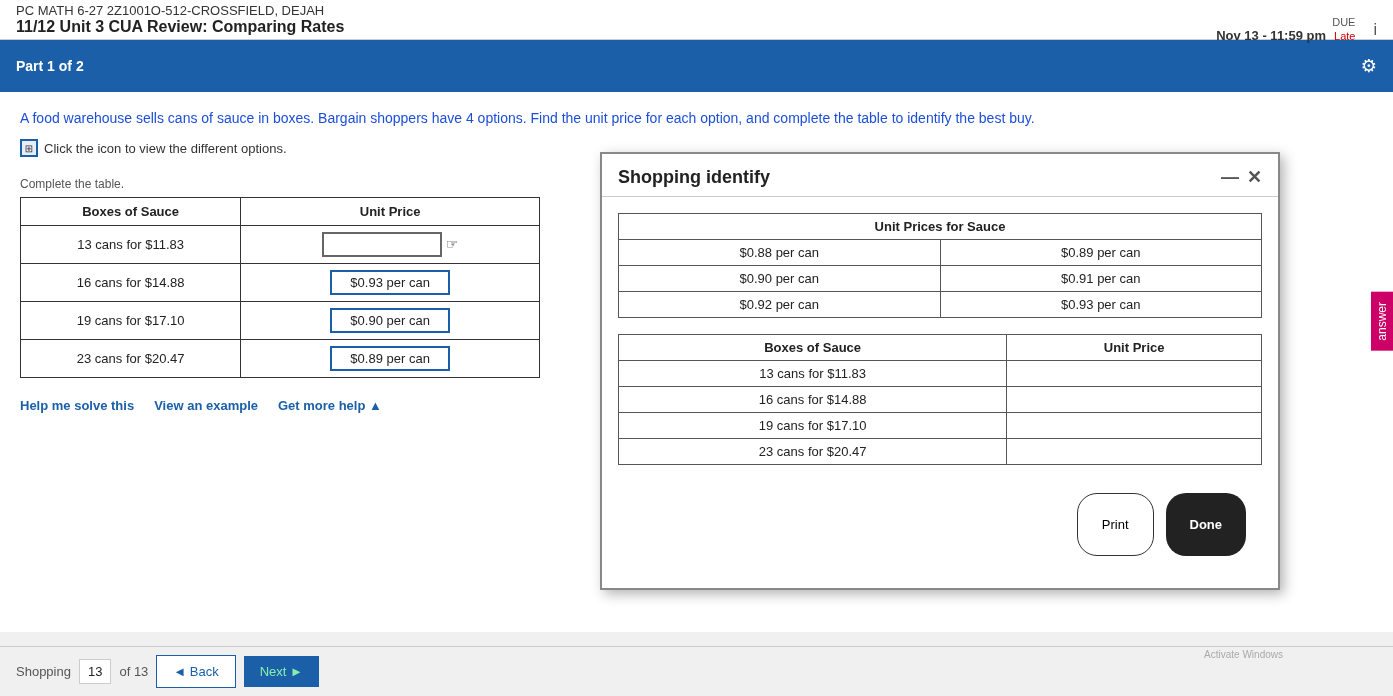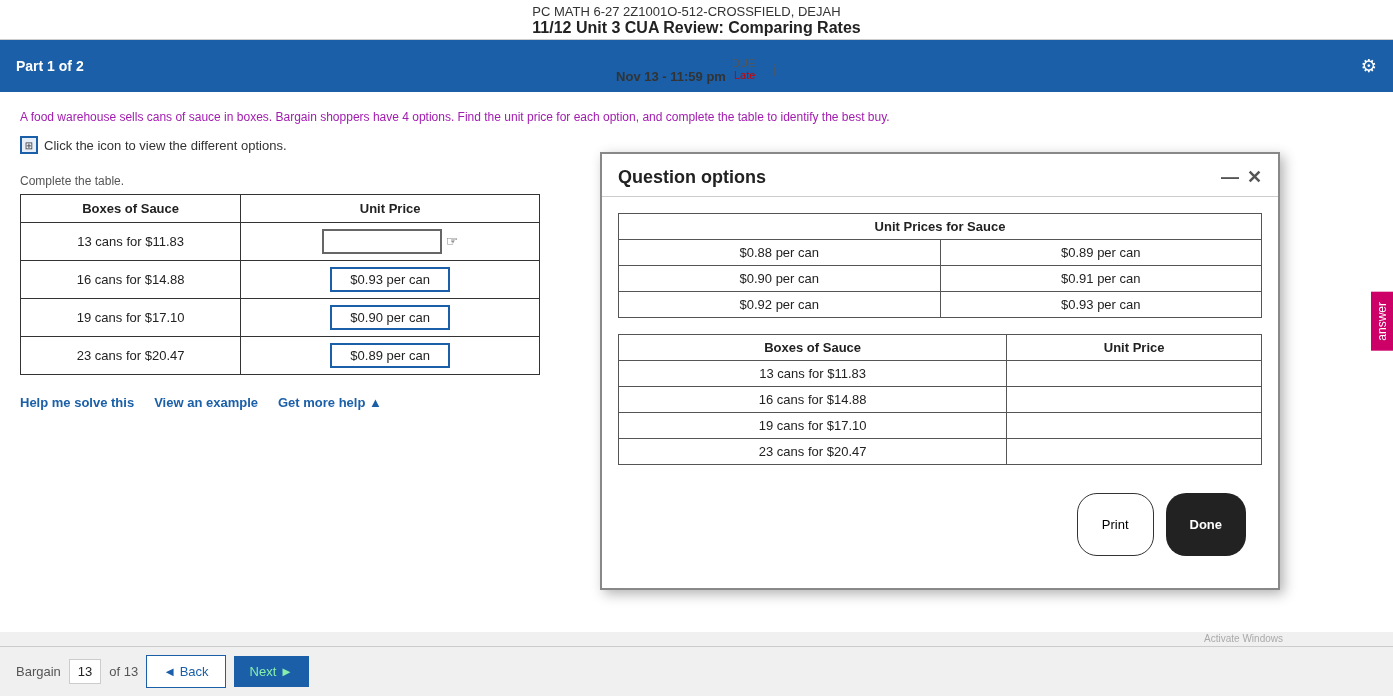--- a/index.html
+++ b/index.html
@@ -1,34 +1,34 @@
 <!DOCTYPE html>
 <html><head>
   <meta charset="utf-8">
   <style>
     * { box-sizing: border-box; margin: 0; padding: 0; }
     body { font-family: Arial, sans-serif; background: #f0f0f0; width: 1393px; height: 696px; overflow: hidden; position: relative; font-size: 13px; color: #222; }
 
     
-    .top-bar { background: #fff; padding: 4px 16px; border-bottom: 1px solid #ccc; display: flex; justify-content: space-between; align-items: center; height: 40px; flex-direction: column; }
+    .top-bar { background: #fff; padding: 4px 16px; border-bottom: 1px solid #ccc; display: flex; justify-content: space-between; align-items: center; height: 40px; }
     .top-bar-left { font-size: 13px; color: #333; }
     .top-bar-title { font-size: 16px; font-weight: bold; color: #222; }
     .due-label { font-size: 11px; color: #555; }
     .due-date { font-size: 13px; color: #333; font-weight: bold; }
     .late-badge { color: #cc0000; font-size: 11px; margin-left: 4px; }
     .info-icon { font-size: 16px; color: #555; margin-left: 10px; cursor: pointer; }
 
     
     .part-header { background: #1a5fa8; color: white; padding: 8px 16px; display: flex; justify-content: space-between; align-items: center; height: 52px; }
     .part-header-title { font-size: 14px; font-weight: bold; }
     .gear-icon { font-size: 18px; cursor: pointer; }
 
     
     .main-content { background: #fff; padding: 16px 20px; position: relative; min-height: 540px; }
-    .problem-text { font-size: 12px; color: #a21caf; margin-bottom: 10px; line-height: 1.5; }
+    .problem-text { font-size: 14px; color: #1d4ed8; margin-bottom: 10px; line-height: 1.5; }
     .click-instruction { font-size: 13px; color: #333; margin-bottom: 20px; display: flex; align-items: center; gap: 6px; }
 
     
     .table-section { margin-top: 10px; }
     .complete-label { font-size: 12px; color: #555; margin-bottom: 6px; }
 
     .main-table { border-collapse: collapse; min-width: 520px; }
     .main-table th, .main-table td { border: 1px solid #333; padding: 6px 12px; text-align: center; font-size: 13px; }
     .main-table th { background: #fff; font-weight: bold; }
     .main-table td.unit-price-cell { min-width: 180px; position: relative; }
@@ -80,21 +80,21 @@
 <body>
 
 <div class="top-bar">
   <div>
     <div class="top-bar-left">PC MATH 6-27 2Z1001O-512-CROSSFIELD, DEJAH</div>
     <div class="top-bar-title">11/12 Unit 3 CUA Review: Comparing Rates</div>
   </div>
   <div style="display:flex; align-items:center; gap:8px;margin-top:20px;">
     <div style="text-align:right;">
       <div class="due-label">DUE</div>
-      <div style="display:flex; gap:4px;">
+      <div style="display:flex; align-items:center; gap:4px;">
         <span class="due-date">Nov 13 - 11:59 pm</span>
         <span class="late-badge">Late</span>
       </div>
     </div>
     <span class="info-icon">i</span>
   </div>
 </div>
 
 <div class="part-header">
   <span class="part-header-title">Part 1 of 2</span>
@@ -150,21 +150,21 @@
   <div class="help-row">
     <a class="help-link">Help me solve this</a>
     <a class="help-link">View an example</a>
     <span class="get-more-help">Get more help ▲</span>
   </div>
 
   <button class="answer-btn">answer</button>
 
   <div class="modal-overlay">
     <div class="modal-header">
-      <span class="modal-title">Question options</span>
+      <span class="modal-title">Shopping identify</span>
       <div class="modal-controls">
         <span class="modal-minimize">—</span>
         <span class="modal-close">✕</span>
       </div>
     </div>
     <div class="modal-body">
 
       <table class="unit-prices-table">
         <thead>
           <tr>
@@ -217,20 +217,20 @@
       <div class="modal-footer">
         <button class="print-btn">Print</button>
         <button class="done-btn">Done</button>
       </div>
     </div>
   </div>
 </div>
 
 <div class="bottom-bar">
   <div class="bottom-right">
-    <div style="font-size:10px; color:#aaa; text-align:right; position:absolute; right:110px; bottom:52px;">Activate Windows</div>
-    <span class="question-label">Bargain</span>
+    <div style="font-size:10px; color:#aaa; text-align:right; position:absolute; right:110px; bottom:36px;">Activate Windows</div>
+    <span class="question-label">Shopping</span>
     <span class="question-num">13</span>
     <span class="of-label">of 13</span>
     <button class="nav-btn back">◄ Back</button>
     <button class="nav-btn">Next ►</button>
   </div>
 </div>
 
 </body></html>

